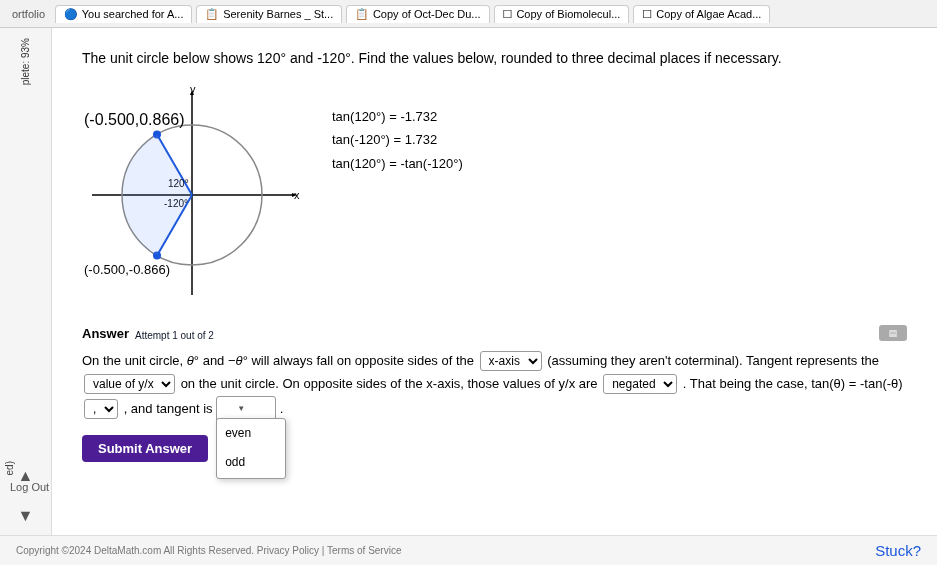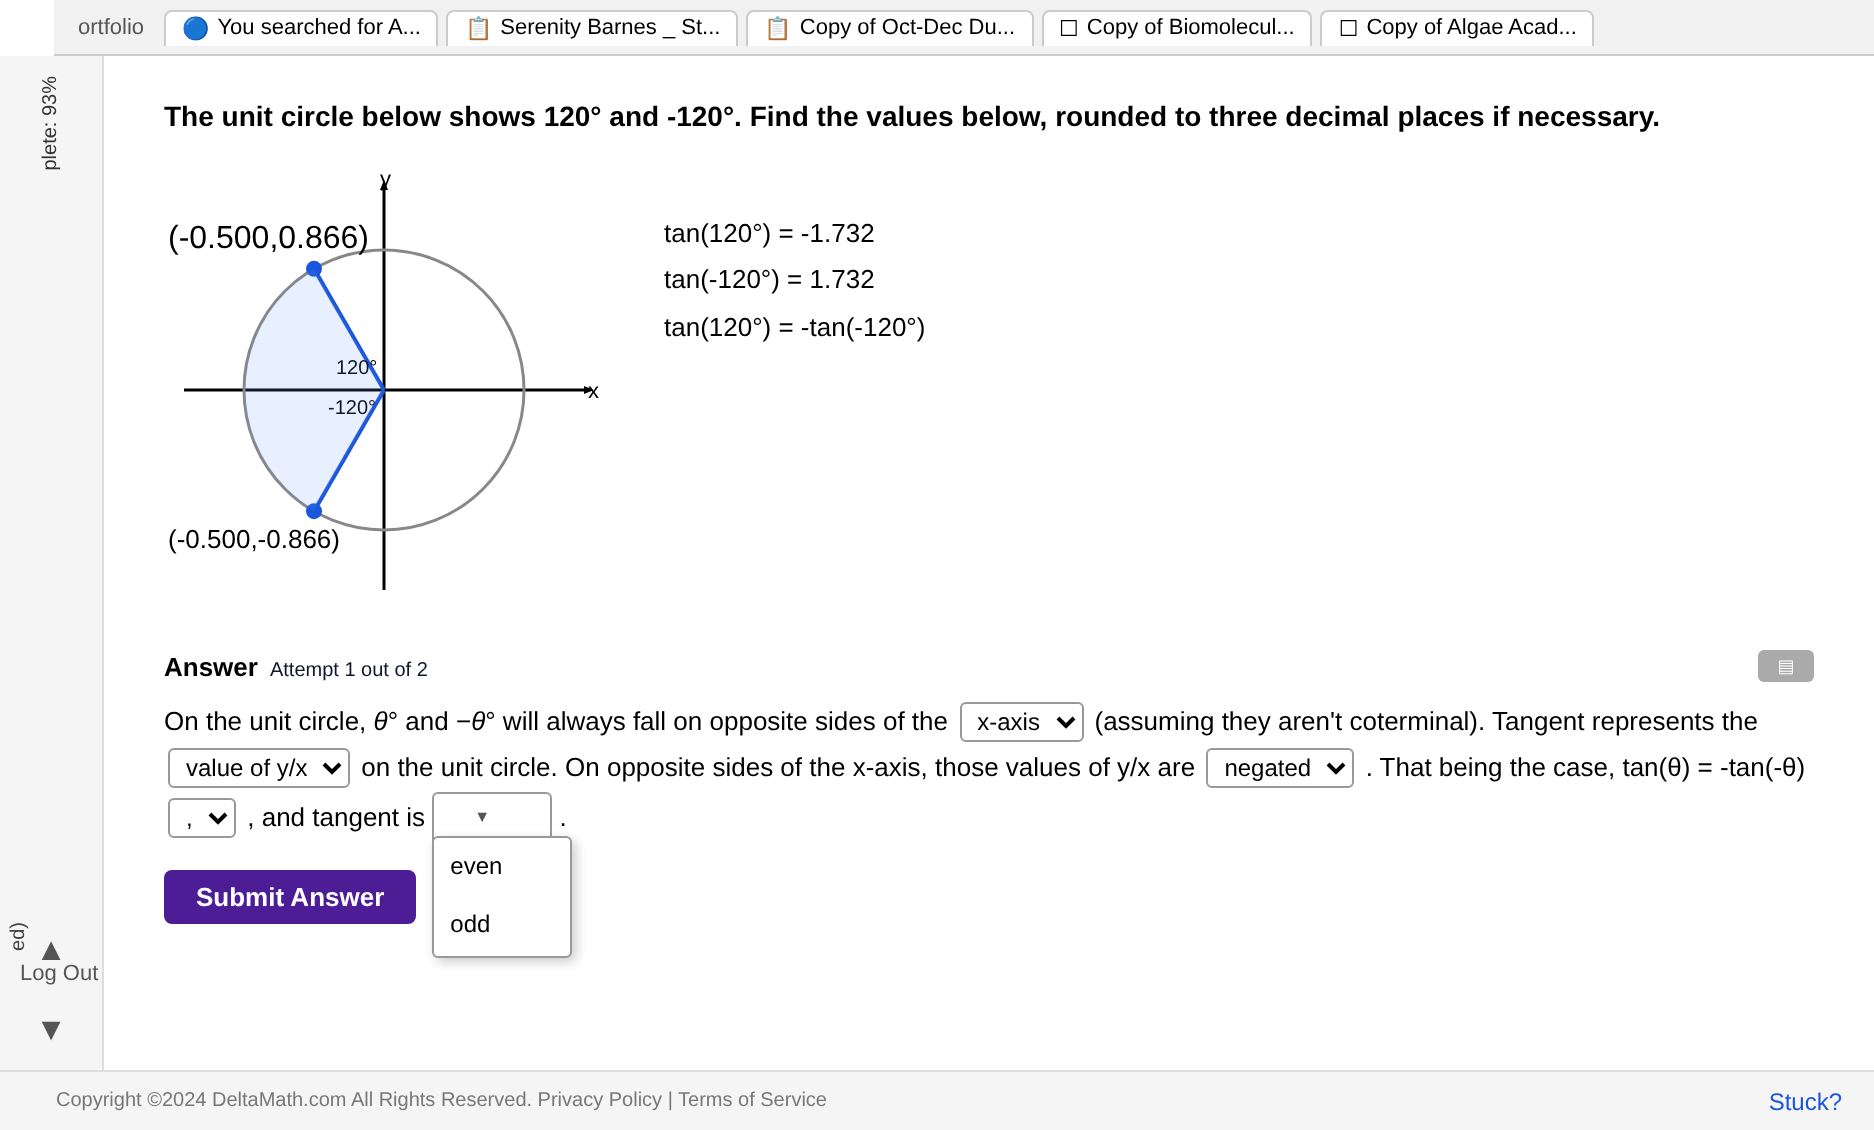--- a/index.html
+++ b/index.html
@@ -1,20 +1,20 @@
 <!DOCTYPE html>
 <html><head>
   <meta charset="utf-8">
   <style>
     * { margin: 0; padding: 0; box-sizing: border-box; }
     body { font-family: Arial, sans-serif; background: #fff; font-size: 14px; color: #000; overflow: hidden; }
 
     .top-bar {
       display: flex; align-items: center; background: #f1f1f1; border-bottom: 1px solid #ccc;
-      height: 28px; padding: 0 6px; gap: 4px; font-size: 12px; margin-left: 27px;
+      height: 28px; padding: 0 6px; gap: 4px; font-size: 12px;
     }
     .top-tab {
       display: flex; align-items: center; gap: 4px; padding: 2px 8px;
       background: #fff; border: 1px solid #ccc; border-bottom: none; border-radius: 4px 4px 0 0;
       white-space: nowrap; overflow: hidden; text-overflow: ellipsis; max-width: 160px;
       font-size: 11px; cursor: pointer;
     }
     .portfolio-label { font-size: 11px; padding: 2px 6px; color: #555; }
 
     .main-layout { display: flex; height: calc(565px - 28px - 30px); }
@@ -25,21 +25,21 @@
     }
     .sidebar-progress {
       font-size: 10px; color: #333; writing-mode: vertical-rl; transform: rotate(180deg);
     }
     .sidebar-arrow { font-size: 16px; color: #555; cursor: pointer; margin-top: auto; margin-bottom: 10px; }
 
     .content-area {
       flex: 1; overflow-y: auto; padding: 20px 30px;
     }
 
-    .question-text { font-size: 14px; margin-bottom: 16px; line-height: 1.5; font-weight: bold; }
+    .question-text { font-size: 14px; margin-bottom: 16px; line-height: 1.5; }
 
     .circle-and-legend { display: flex; align-items: flex-start; gap: 30px; margin-bottom: 20px; }
 
     .circle-container { position: relative; width: 220px; height: 220px; flex-shrink: 0; }
     .circle-svg { width: 220px; height: 220px; }
 
     .legend { font-size: 13px; line-height: 1.8; margin-top: 20px; }
 
     .answer-section { margin-top: 10px; }
 
@@ -75,22 +75,22 @@
       background: #4c1d95; color: #fff; border: none; border-radius: 4px;
       font-size: 13px; cursor: pointer; font-weight: bold;
     }
 
     .bottom-bar {
       height: 30px; background: #f5f5f5; border-top: 1px solid #ddd;
       display: flex; align-items: center; justify-content: space-between;
       padding: 0 16px; font-size: 11px; color: #555;
     }
 
-    .copyright-text { font-size: 10px; color: #777; margin-left: 12px; }
-    .stuck-link { font-size: 12px; color: #1a56db; cursor: pointer; }
+    .copyright-text { font-size: 10px; color: #777; }
+    .stuck-link { font-size: 15px; color: #1a56db; cursor: pointer; }
 
     .end-label {
       writing-mode: vertical-rl; transform: rotate(180deg);
       font-size: 10px; color: #444; position: absolute; left: 4px; bottom: 60px;
     }
     .logout-label { font-size: 11px; color: #555; cursor: pointer; position: absolute; left: 10px; bottom: 42px; }
   </style>
 </head>
 <body>
 

